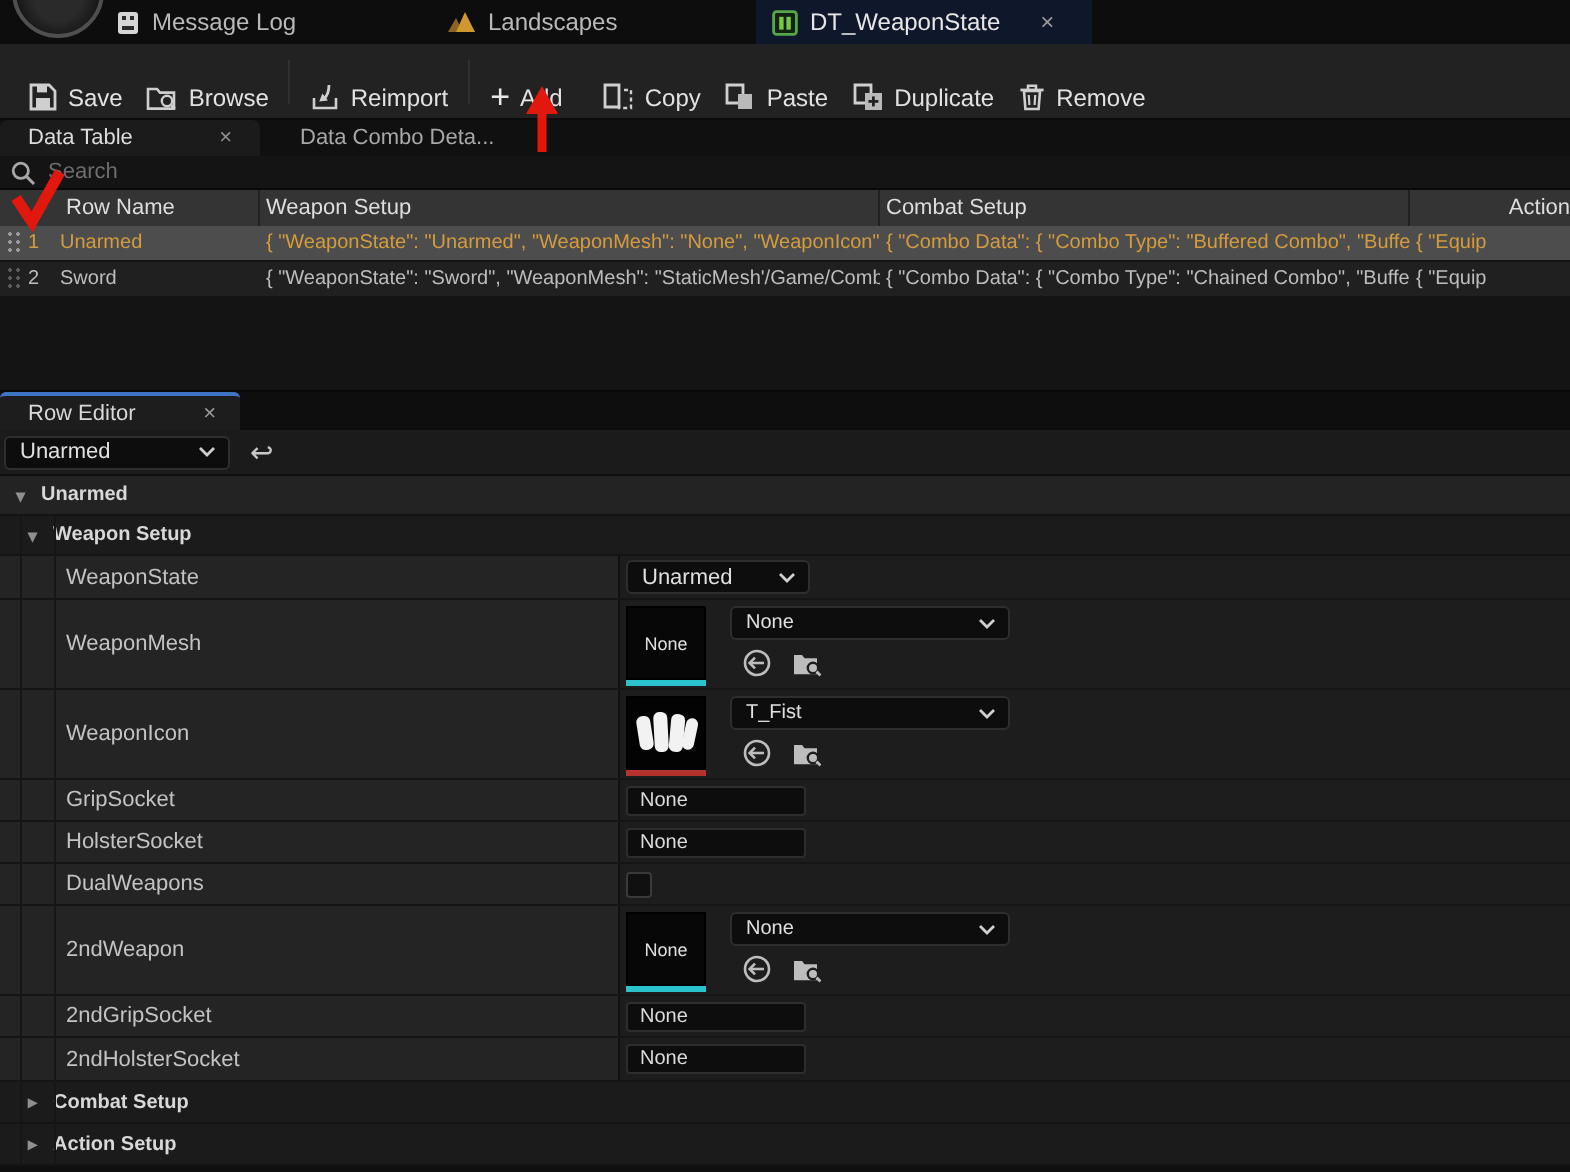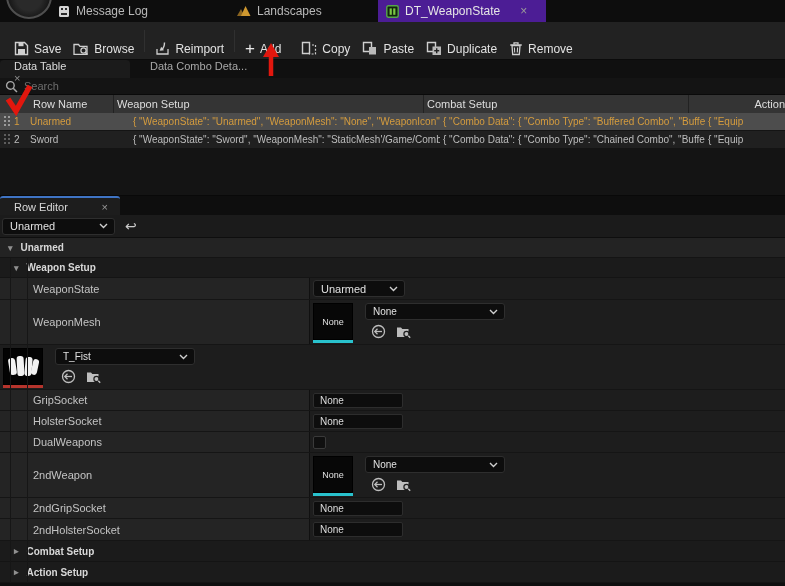--- a/index.html
+++ b/index.html
@@ -6,46 +6,46 @@
   html,body { background:#000; }
   body { font-family:"Liberation Sans", sans-serif; }
   .screen { position:relative; width:785px; height:586px; background:#161616; overflow:hidden; color:#cfcfcf; }
 
   
   .win-tabbar { position:relative; height:22px; background:#0d0d0d; }
   .ue-logo { position:absolute; left:6px; top:-27px; width:46px; height:46px; border-radius:50%;
              background:radial-gradient(circle at 50% 55%, #2a2a2a 0 40%, #141414 70%); border:2px solid #4f4f4f; }
   .wtab { position:absolute; top:0; height:22px; display:flex; align-items:center; gap:6px;
           font-size:12px; color:#b9b9b9; padding:0 8px; cursor:default; }
-  .wtab.active { background:#4c1d95; color:#e6e6e6; }
+  .wtab.active { background:#0f172a; color:#e6e6e6; }
   .wtab .close { margin-left:14px; color:#9a9a9a; font-size:12px; }
 
   
   .toolbar { height:38px; background:#222222; border-bottom:1px solid #0b0b0b; display:flex; align-items:center; padding-left:12px; }
   .tbtn { display:flex; align-items:center; gap:5px; font-size:12px; color:#e2e2e2; padding:4px 2px;margin-top:16px; }
   .tsep { width:1px; height:22px; background:#121212; border-right:1px solid #303030; margin:0 8px; }
   .gap8 { margin-left:8px; } .gap16 { margin-left:16px; }
   .plus { font-size:17px; font-weight:400; color:#e8e8e8; line-height:14px; }
 
   
   .panel-tabbar { height:18px; background:#101010; display:flex; align-items:flex-end; }
-  .ptab { height:18px; display:flex; align-items:flex-start; font-size:11px; color:#a8a8a8; padding:0 14px;flex-direction:column; }
+  .ptab { height:18px; display:flex; align-items:center; font-size:11px; color:#a8a8a8; padding:0 14px; }
   .ptab.active { background:#1b1b1b; color:#dcdcdc; border-radius:4px 4px 0 0; width:130px; justify-content:space-between; }
   .ptab .close { color:#8f8f8f; font-size:11px; }
   .ptab.inactive { margin-left:6px; }
 
   
   .searchbar { height:17px; background:#141414; display:flex; align-items:center; padding-left:5px; gap:6px; border-bottom:1px solid #0a0a0a;}
   .searchbar input { background:transparent; border:none; outline:none; color:#bdbdbd; font-size:11px; width:300px; }
   .searchbar input::placeholder { color:#6e6e6e; }
 
   
   .dt-header { height:18px; background:#343434; display:flex; font-size:11px; color:#dedede; align-items:center; }
   .dt-header .hc { height:100%; display:flex; align-items:center; border-right:1px solid #222; padding-left:3px; overflow:hidden; white-space:nowrap; }
-  .h-first { width:114px; padding-left:33px !important; }
+  .h-first { width:130px; padding-left:33px !important; }
   .h-ws { width:310px; } .h-cs { width:265px; } .h-ac { flex:1; border-right:none !important;justify-content:flex-end; }
   .dt-row { height:18px; display:flex; align-items:center; font-size:10px; background:#202020; border-bottom:1px solid #141414; }
   .dt-row.selected { background:#4d4d4d; }
   .grip { width:8px; height:13px; margin-left:3px; margin-right:3px;
           background-image:radial-gradient(#9b9b9b 0.9px, transparent 1px); background-size:4px 4px; }
   .dt-row:not(.selected) .grip { background-image:radial-gradient(#5d5d5d 0.9px, transparent 1px); }
   .cell { overflow:hidden; white-space:nowrap; }
   .c-num { width:16px; } .c-name { width:100px; } .c-ws { width:310px; padding-left:3px; } .c-cs { width:265px; padding-left:3px; } .c-ac { flex:1; padding-left:3px; }
   .dt-row.selected .cell { color:#d59c3e; }
   .dt-row:not(.selected) .cell { color:#bdbdbd; }
@@ -105,21 +105,21 @@
       <span class="icon">
         <svg width="12" height="13" viewBox="0 0 12 13">
             <rect x="1" y="1" width="10" height="11" rx="1.5" fill="#d6d6d6"></rect>
             <rect x="3" y="3" width="2" height="2" fill="#2a2a2a"></rect>
             <rect x="7" y="3" width="2" height="2" fill="#2a2a2a"></rect>
             <rect x="3" y="8" width="6" height="2" fill="#2a2a2a"></rect>
           </svg>
       </span>
       <span>Message Log</span>
     </div>
-    <div class="wtab" style="left:229px">
+    <div class="wtab" style="left:216px">
       <span class="icon">
         <svg width="14" height="12" viewBox="0 0 14 12">
             <polygon points="0,11 4,4 7.5,11" fill="#8a6420"></polygon>
             <polygon points="4,11 8.5,1 13.5,11" fill="#cf982f"></polygon>
           </svg>
       </span>
       <span>Landscapes</span>
     </div>
     <div class="wtab active" style="left:378px; width:168px">
       <span class="icon">
@@ -344,20 +344,23 @@
                     <line x1="12.3" y1="10.8" x2="14.2" y2="12.7" stroke="#bdbdbd" stroke-width="1.4"></line>
                   </svg>
               </span>
             </div>
           </div>
         </div>
       </div>
     </div>
 
     <div class="drow h45">
+      <div class="lbl-cell">
+          <span class="plabel">WeaponIcon</span>
+        </div>
       <div class="val-cell">
         <div class="asset">
           <div class="thumb">
             <div class="img" style="background:#030303">
               <svg width="34" height="32" viewBox="0 0 34 32">
                 <g fill="#f2f2f2">
                   <rect x="3" y="7" width="7" height="17" rx="3" transform="rotate(-9 6.5 15.5)"></rect>
                   <rect x="11" y="5" width="7" height="20" rx="3" transform="rotate(-3 14.5 15)"></rect>
                   <rect x="19" y="6" width="7" height="19" rx="3" transform="rotate(5 22.5 15.5)"></rect>
                   <rect x="26" y="8" width="6" height="16" rx="3" transform="rotate(12 29 16)"></rect>

